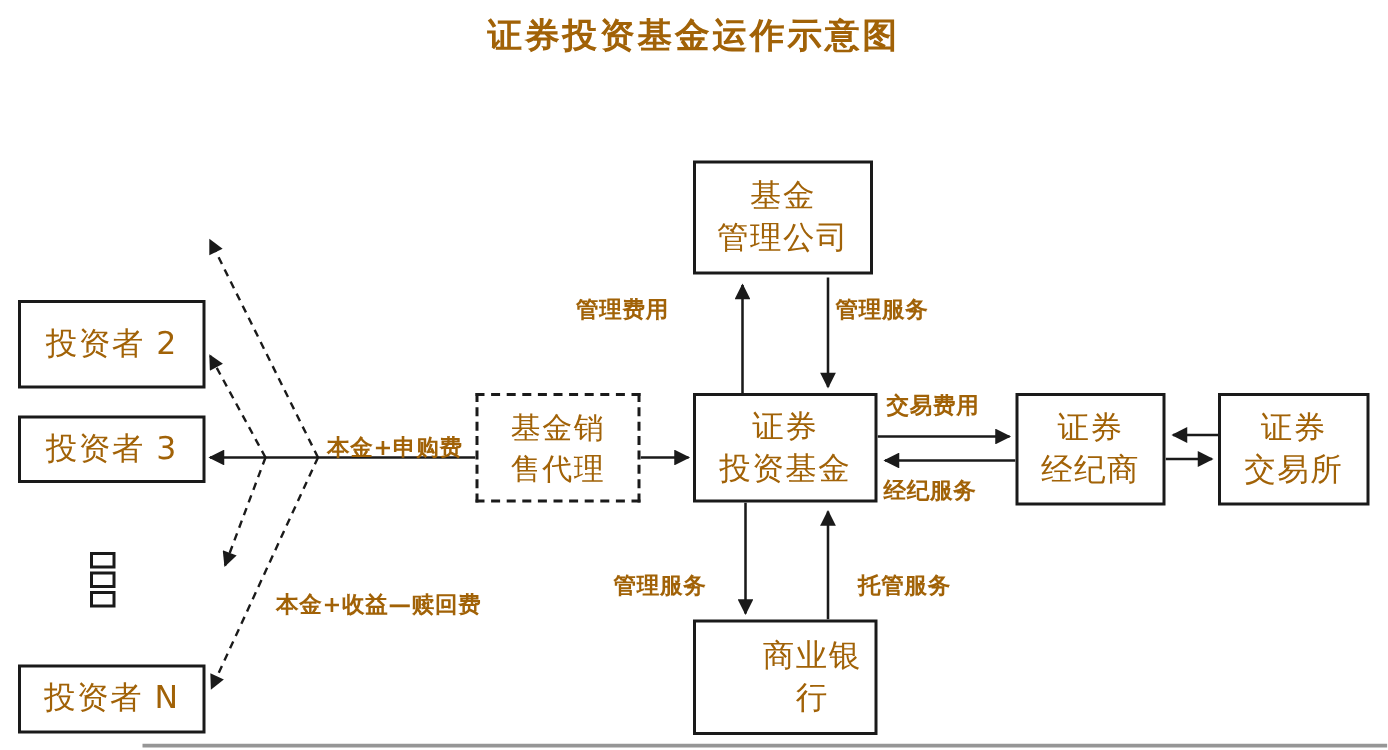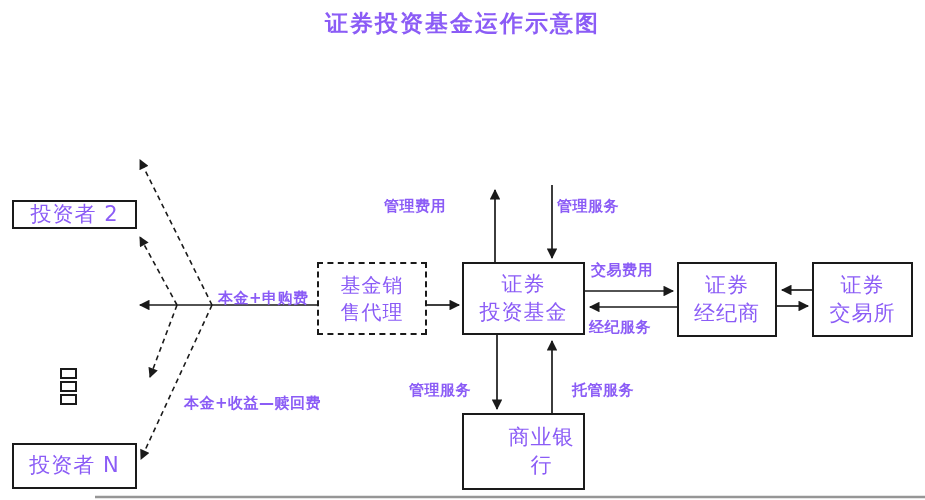--- a/index.html
+++ b/index.html
@@ -7,21 +7,21 @@
     padding: 0;
     background: #ffffff;
     font-family: "DejaVu Sans", sans-serif;
   }
   #stage {
     position: relative;
     width: 925px;
     height: 500px;
     background: #ffffff;
     overflow: hidden;
-    color: #8b5cf6;
+    color: #a16207;
   }
   #arrows {
     position: absolute;
     left: 0; top: 0;
     width: 925px; height: 500px;
   }
   .diagram-title {
     position: absolute;
     left: 0; top: 8px;
     width: 925px;
@@ -124,33 +124,36 @@
     </g>
     <g stroke="#1a1a1a" stroke-width="1.7" fill="none">
       <line x1="777" y1="306" x2="808" y2="306" marker-end="url(#arw)"></line>
     </g>
 
     <line x1="95" y1="497" x2="925" y2="497" stroke="#969696" stroke-width="2.5"></line>
   </svg>
 
   <div class="diagram-title">证券投资基金运作示意图</div>
 
-  <div class="node" style="left:12px; top:200px; width:125px; height:29px;">投资者 2</div>
+  <div class="node" style="left:12px; top:200px; width:125px; height:59px;">投资者 2</div>
+  <div class="node" style="left:12px; top:277px; width:125px; height:45px;">投资者 3</div>
 
   <div class="v-ellipsis">
     <div class="sq"></div>
     <div class="sq"></div>
     <div class="sq"></div>
   </div>
 
   <div class="node dashed" style="left:317px; top:262px; width:110px; height:73px; font-size:20px;">基金销
 售代理</div>
 
   <div class="node" style="left:12px; top:443px; width:125px; height:46px;">投资者 N</div>
 
+  <div class="node" style="left:462px; top:107px; width:120px; height:76px;">基金
+管理公司</div>
 
   <div class="node" style="left:462px; top:262px; width:123px; height:73px;">证券
 投资基金</div>
 
   <div class="node" style="left:462px; top:413px; width:123px; height:77px;padding-left:36px;">商业银行</div>
 
   <div class="node" style="left:677px; top:262px; width:100px; height:75px;">证券
 经纪商</div>
 
   <div class="node" style="left:812px; top:262px; width:101px; height:75px;">证券

